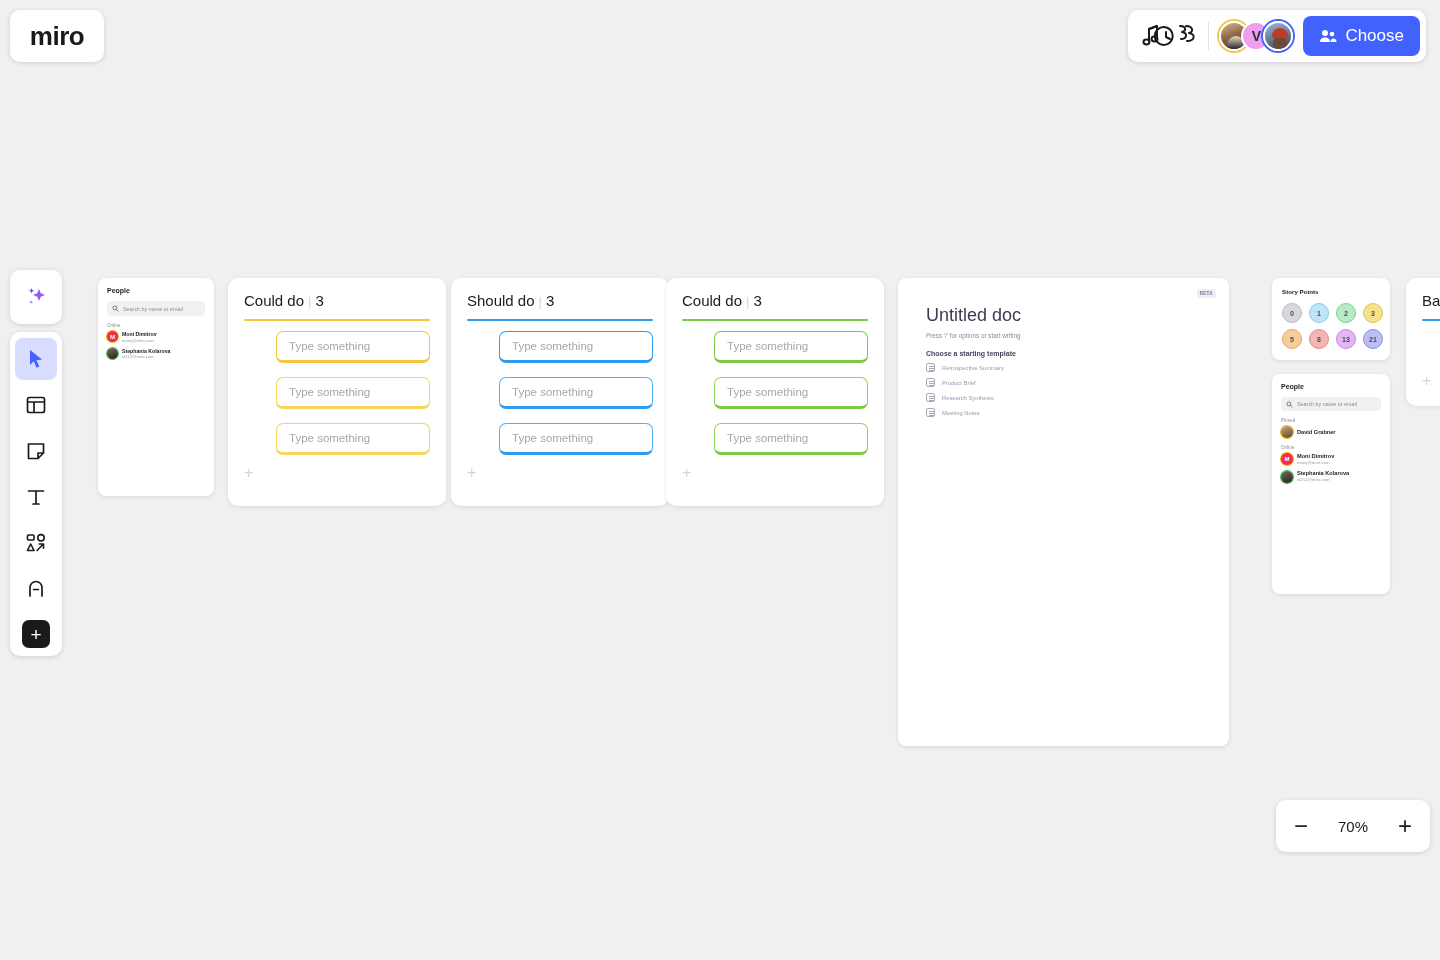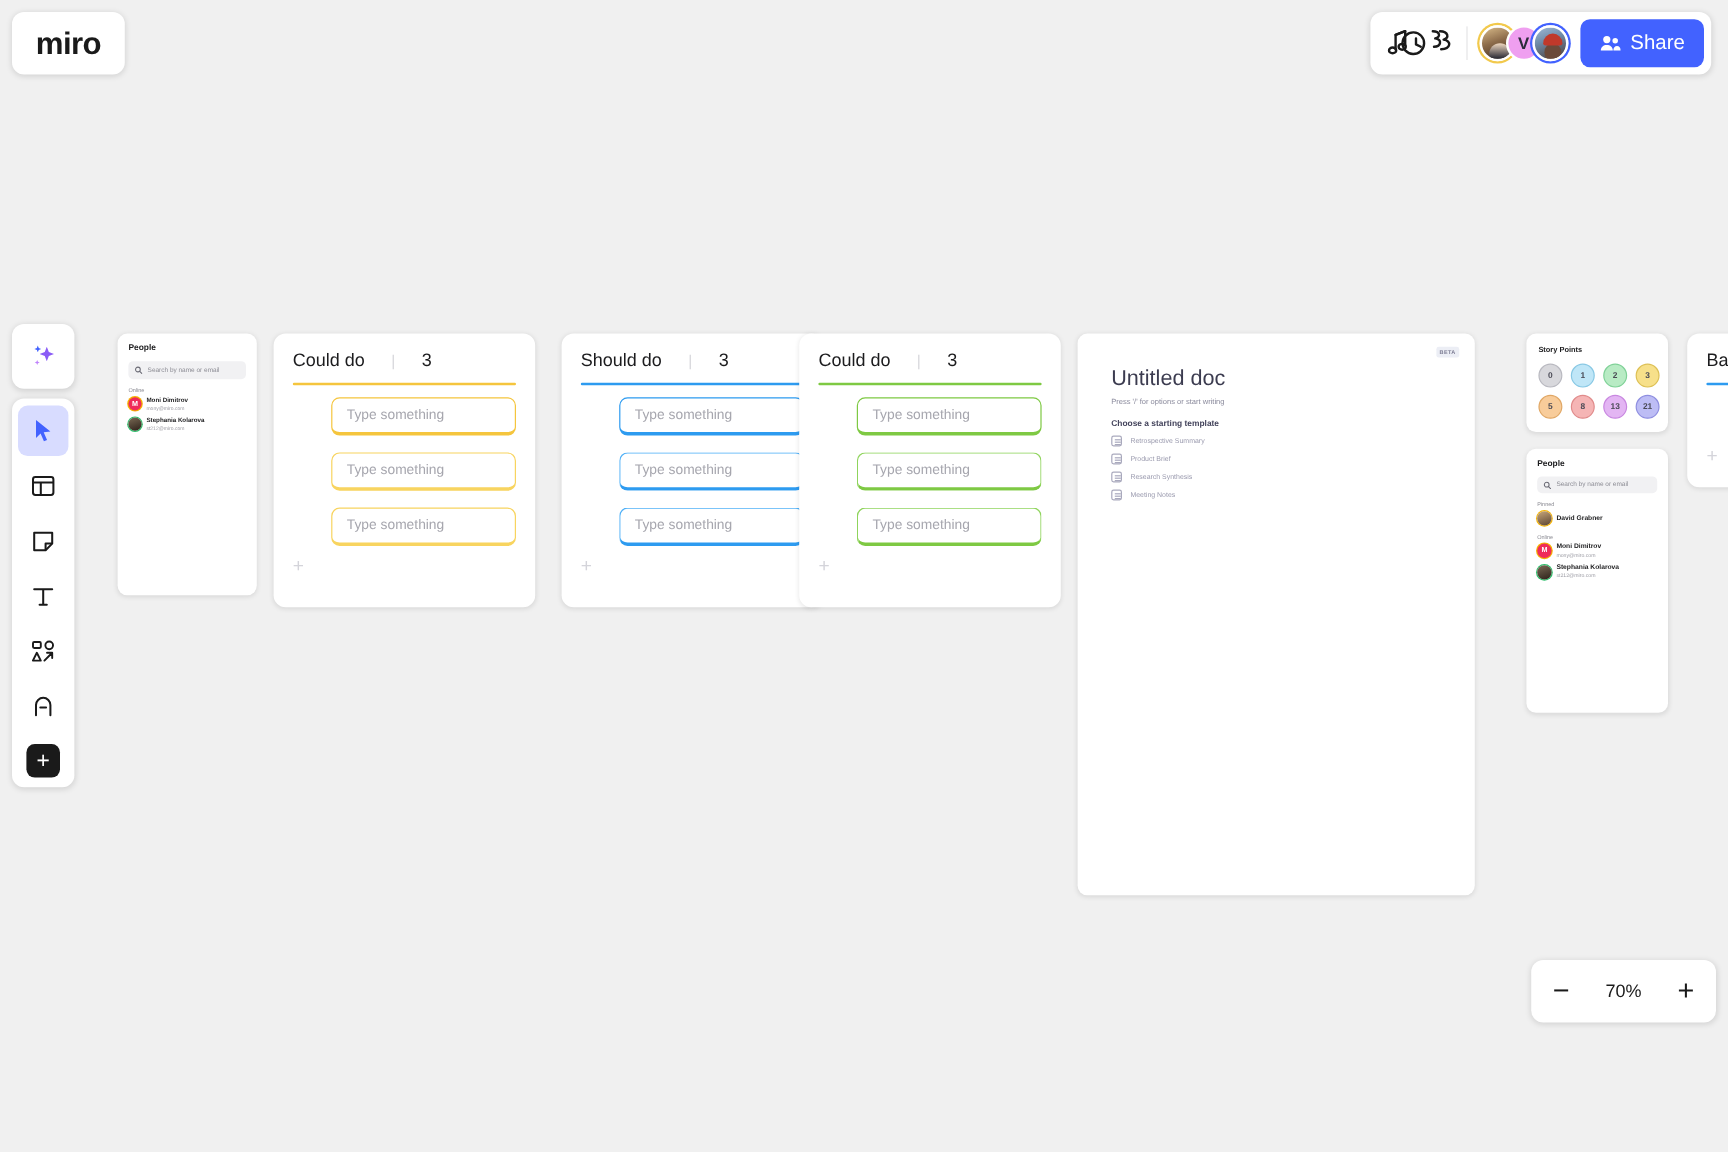--- a/index.html
+++ b/index.html
@@ -83,21 +83,21 @@
   .search-ph { font-size: 5.4px; color: #8b8b93; }
   .grp-label { font-size: 4.6px; color: #8b8b93; margin: 7px 0 3px; }
   .person { display: flex; align-items: center; gap: 4px; margin-bottom: 5px; }
   .p-av { width: 11px; height: 11px; border-radius: 50%; flex: 0 0 auto; position: relative;
           display:flex; align-items:center; justify-content:center; font-size:6px; font-weight:700; color:#fff; }
   .p-name { font-size: 5.2px; font-weight: 700; color: #1c1c1e; line-height: 1.25; }
   .p-mail { font-size: 4.2px; color: #9b9ba3; line-height: 1.25; }
 
   
   .col { background: #fff; border-radius: 10px; box-shadow: 0 1px 4px rgba(0,0,0,.10); position: absolute; }
-  .col-head { display: flex; align-items: baseline; gap: 22px; padding: 14px 16px 0; }
+  .col-head { display: flex; align-items: baseline; gap: 4px; padding: 14px 16px 0; }
   .col-title { font-size: 15px; color: #1c1c1e; }
   .col-sep { color: #d7d7dc; font-size: 13px; }
   .col-count { font-size: 15px; color: #1c1c1e; }
   .col-rule { height: 1.5px; margin: 10px 16px 0; border-radius: 2px; }
   .cards { padding: 10px 16px 0; display: flex; flex-direction: column; gap: 14px; }
   .card {
     height: 32px; border-radius: 7px; background: #fff;
     display: flex; align-items: center; padding: 0 12px; font-size: 11.5px; color: #a6a6ae; margin-left: 32px;
   }
   .col-add { font-size: 16px; color: #d4d4da; padding: 10px 0 12px 16px; line-height: 1; }
@@ -175,21 +175,21 @@
       <div class="avatar av2">V</div>
       <div class="avatar av3"></div>
     </div>
     <button class="share-btn">
       <svg width="18" height="16" viewBox="0 0 18 16">
         <circle cx="6" cy="5" r="3" fill="#fff"></circle>
         <circle cx="13" cy="6" r="2.3" fill="#fff"></circle>
         <path d="M1 14c0-2.8 2.2-4.5 5-4.5s5 1.7 5 4.5z" fill="#fff"></path>
         <path d="M11.5 14c0-2.2 1.2-3.6 3-3.6s3 1.4 3 3.6z" fill="#fff"></path>
       </svg>
-      <span>Share</span>
+      <span>Choose</span>
     </button>
   </div>
 
   <div class="tool-ai">
     <svg width="28" height="28" viewBox="0 0 28 28">
       <path d="M17 6 l1.7 4.3 L23 12 l-4.3 1.7 L17 18 l-1.7-4.3 L11 12 l4.3-1.7 Z" fill="#8b5cf6"></path>
       <path d="M9.5 5 l.8 2 l2 .8 l-2 .8 l-.8 2 l-.8-2 l-2-.8 l2-.8 Z" fill="#4262ff"></path>
       <path d="M9 17 l.6 1.5 l1.5 .6 l-1.5 .6 l-.6 1.5 l-.6-1.5 L6.9 19.1 l1.5-.6 Z" fill="#c084fc"></path>
     </svg>
   </div>
@@ -268,21 +268,21 @@
     </div>
     <div class="col-rule" style="background:#f5c53d;"></div>
     <div class="cards">
       <div class="card" style="border:1.5px solid #f5c53d; border-bottom:3.5px solid #f5c53d;">Type something</div>
       <div class="card" style="border:1.5px solid #f8d45f; border-bottom:3.5px solid #f8d45f;">Type something</div>
       <div class="card" style="border:1.5px solid #f8d45f; border-bottom:3.5px solid #f8d45f;">Type something</div>
     </div>
     <div class="col-add">+</div>
   </div>
 
-  <div class="col" style="left:468px; top:278px; width:218px; height:228px;">
+  <div class="col" style="left:451px; top:278px; width:218px; height:228px;">
     <div class="col-head">
       <span class="col-title">Should do</span>
       <span class="col-sep">|</span>
       <span class="col-count">3</span>
     </div>
     <div class="col-rule" style="background:#2d9bf0;"></div>
     <div class="cards">
       <div class="card" style="border:1.5px solid #2d9bf0; border-bottom:3.5px solid #2d9bf0;">Type something</div>
       <div class="card" style="border:1.5px solid #4fb0f7; border-bottom:3.5px solid #2d9bf0;">Type something</div>
       <div class="card" style="border:1.5px solid #4fb0f7; border-bottom:3.5px solid #2d9bf0;">Type something</div>

